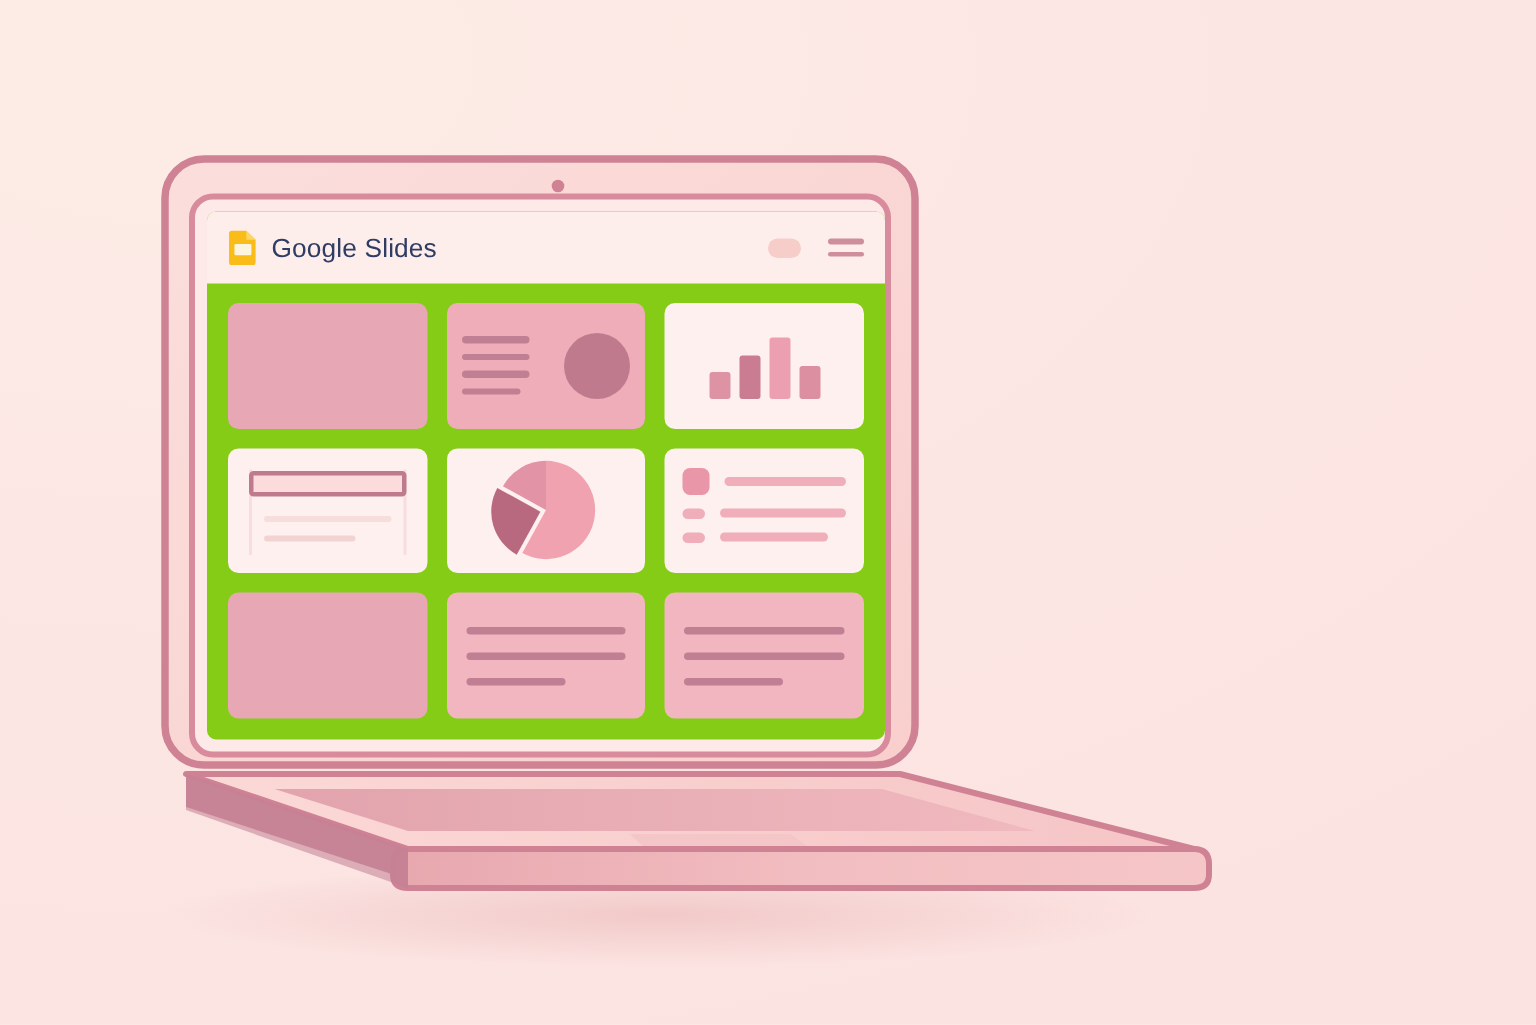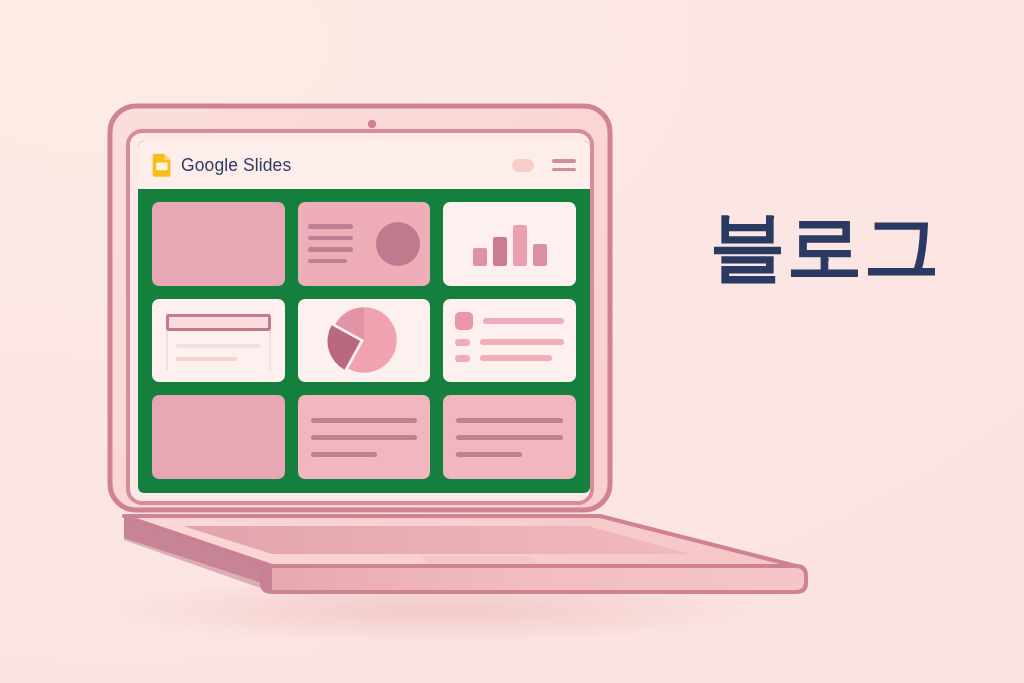--- a/index.html
+++ b/index.html
@@ -22,21 +22,21 @@
   .laptop { position:absolute; left:0; top:0; width:1024px; height:683px; }
   .laptop svg { display:block; width:1024px; height:683px; }
 
   
   .screen {
     position:absolute;
     left:138px; top:141px;
     width:452px; height:352px;
     border-radius:6px;
     overflow:hidden;
-    background:#15803d;
+    background:#84cc16;
   }
   .topbar {
     position:absolute; left:0; top:0; width:100%; height:48px;
     background:#fdeeec;
     display:flex; align-items:center;
     padding:0 14px;
   }
   .brand { display:flex; align-items:center; gap:9px; }
   .slides-icon { width:20px; height:25px; position:relative; display:block; }
   .brand-name {
@@ -276,16 +276,15 @@
       <div class="tile soft tl">
         <i></i>
         <i></i>
         <i></i>
       </div>
 
     </div>
   </div>
 
   <div class="headline">
-    <span class="l1">블로그</span>
   </div>
 
 </div>
 
 </body></html>

